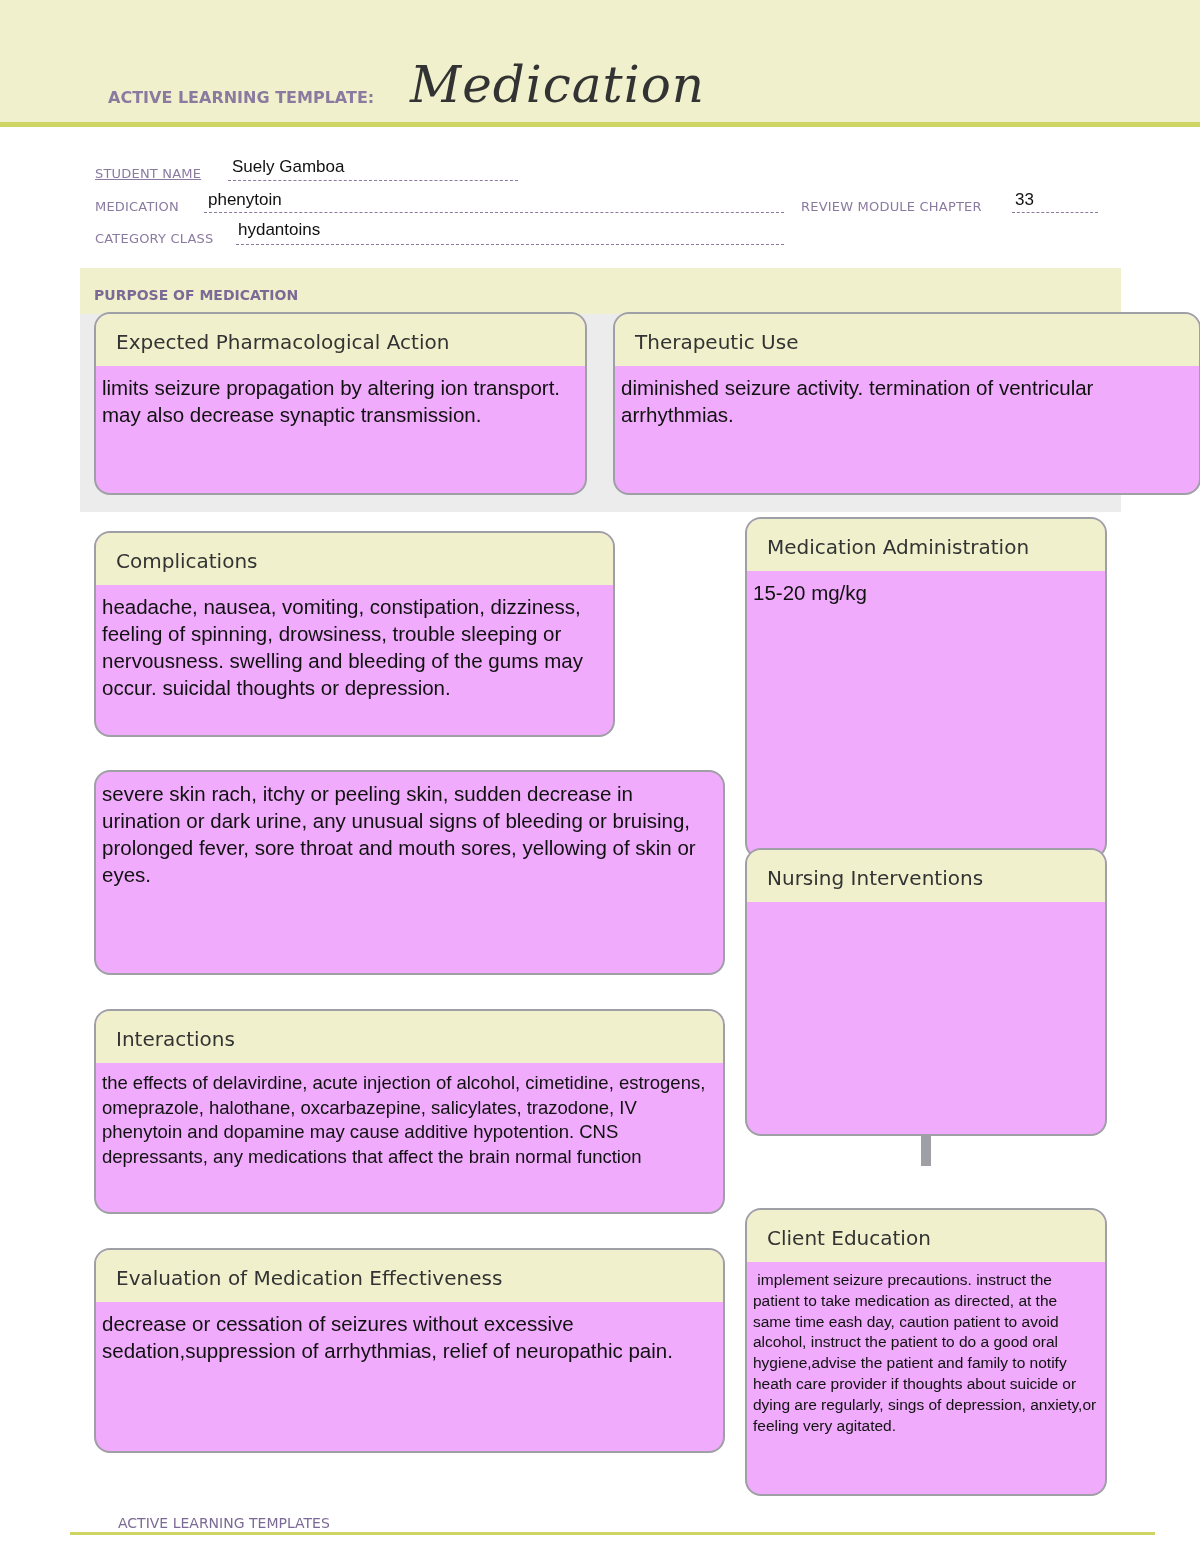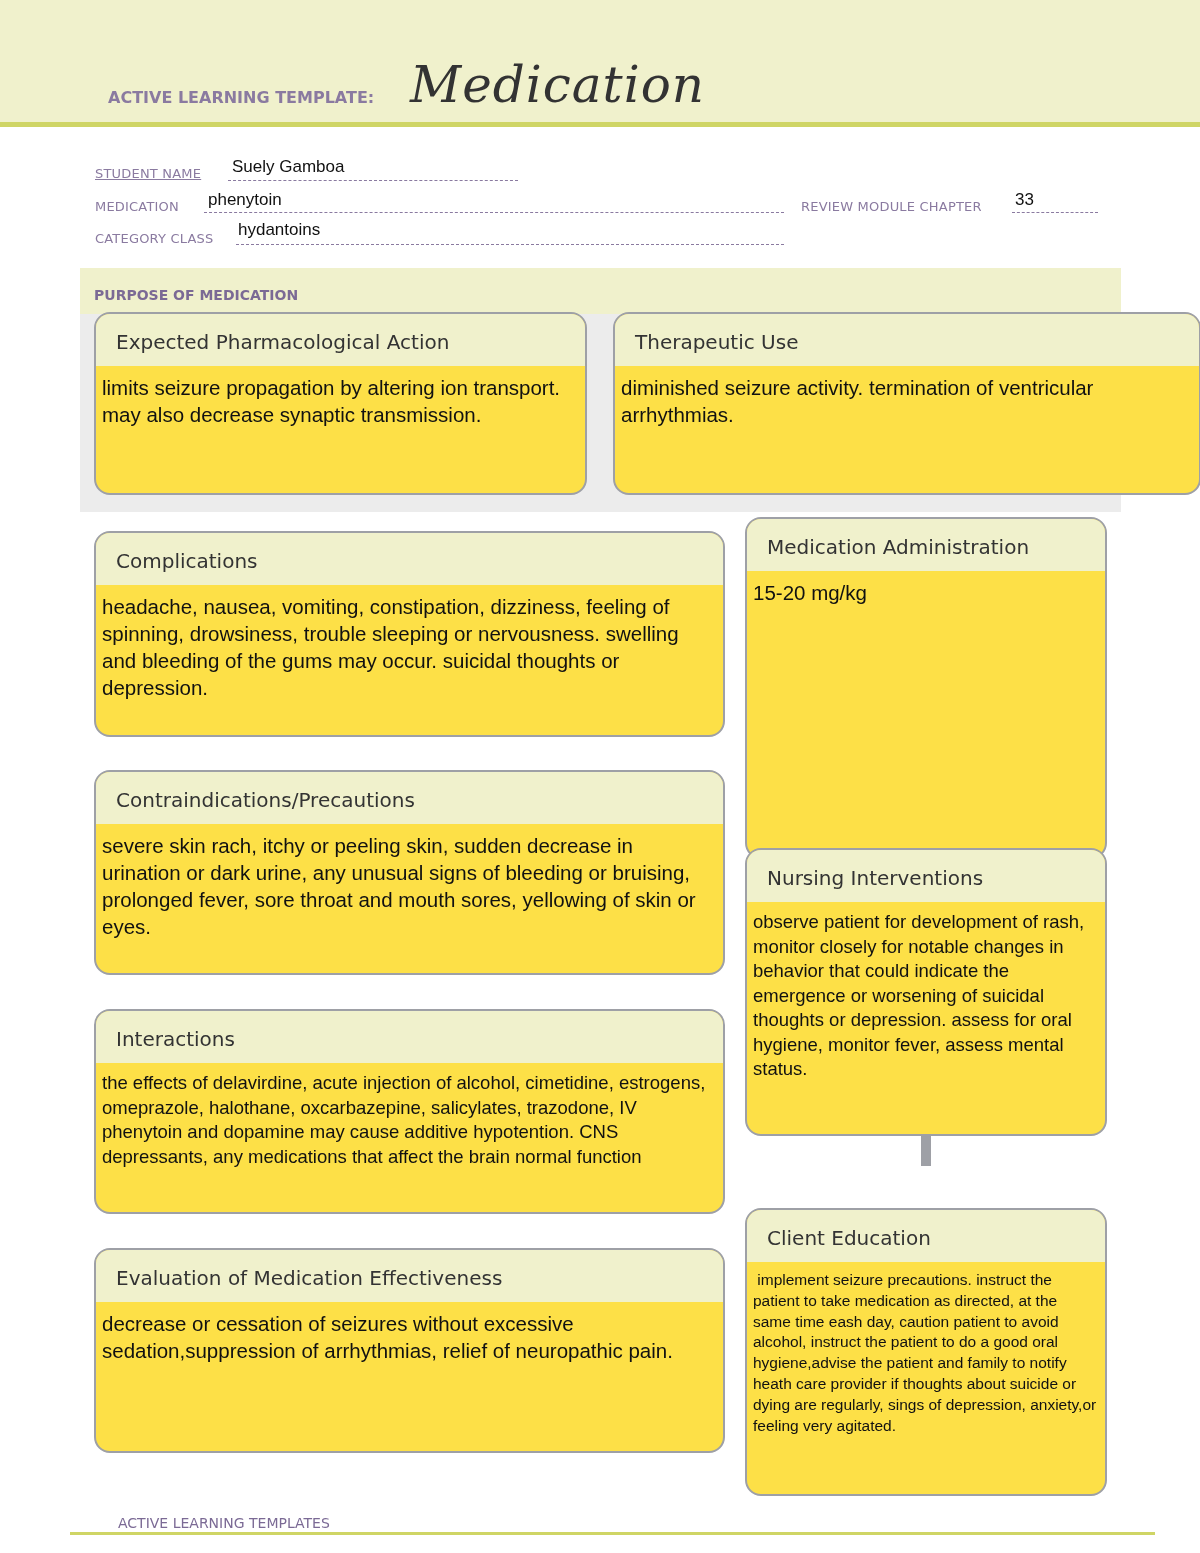--- a/index.html
+++ b/index.html
@@ -12,21 +12,21 @@
     .template-title { position: absolute; left: 410px; top: 56px; font-family: "DejaVu Serif", serif; font-style: italic; font-size: 50px; color: #333; letter-spacing: 1px; }
 
     .field-label { position: absolute; font-family: "DejaVu Sans", sans-serif; font-size: 13px; color: #8a7aa0; letter-spacing: 0.2px; }
     .field-line { position: absolute; height: 0; border-bottom: 1.5px dashed #8a7aa0; }
     .field-value { position: absolute; font-family: "Liberation Sans", sans-serif; font-size: 17px; color: #111; }
 
     .purpose-panel { position: absolute; left: 80px; top: 268px; width: 1041px; height: 244px; background: #ececec; }
     .purpose-head { position: absolute; left: 80px; top: 268px; width: 1041px; height: 46px; background: #f0f1cc; }
     .purpose-label { position: absolute; left: 94px; top: 287px; font-family: "DejaVu Sans", sans-serif; font-weight: bold; font-size: 14px; color: #7b6a95; }
 
-    .box { position: absolute; border: 2.5px solid #9ea0a6; border-radius: 16px; background: #fde047; overflow: hidden; }
+    .box { position: absolute; border: 2.5px solid #9ea0a6; border-radius: 16px; background: #f0abfc; overflow: hidden; }
     .box-head { height: 52px; background: #f0f1cc; padding: 16px 0 0 20px; font-family: "DejaVu Sans", sans-serif; font-size: 20px; color: #333; }
     .box-body { padding: 8px 6px 0 6px; font-family: "Liberation Sans", sans-serif; color: #111; }
     .fs20 { font-size: 20.5px; line-height: 27px; }
     .fs18 { font-size: 18.5px; line-height: 24.5px; }
     .fs16 { font-size: 16.5px; line-height: 24px; }
 
     .connector { position: absolute; left: 921px; top: 1134px; width: 10px; height: 32px; background: #9ea0a6; }
 
     .footer-label { position: absolute; left: 70px; top: 1515px; font-family: "DejaVu Sans", sans-serif; font-size: 14px; color: #7b6a95; margin-left: 48px; }
     .footer-rule { position: absolute; left: 70px; top: 1532px; width: 1085px; height: 3px; background: #cfd565; }
@@ -62,48 +62,46 @@
 <div class="box" style="left:94px; top:312px; width:493px; height:183px;">
   <div class="box-head">Expected Pharmacological Action</div>
   <div class="box-body fs20">limits seizure propagation by altering ion transport. may also decrease synaptic transmission.</div>
 </div>
 
 <div class="box" style="left:613px; top:312px; width:588px; height:183px;">
   <div class="box-head">Therapeutic Use</div>
   <div class="box-body fs20">diminished seizure activity. termination of ventricular arrhythmias.</div>
 </div>
 
-<div class="box" style="left:94px; top:531px; width:631px; height:206px;">
+<div class="box" style="left:94px; top:531px; width:521px; height:206px;">
   <div class="box-head">Complications</div>
   <div class="box-body fs20">headache, nausea, vomiting, constipation, dizziness, feeling of spinning, drowsiness, trouble sleeping or nervousness. swelling and bleeding of the gums may occur. suicidal thoughts or depression.</div>
 </div>
 
 <div class="box" style="left:94px; top:770px; width:631px; height:205px;">
-  <div class="box-head">Contraindications/Precautions</div>
   <div class="box-body fs20">severe skin rach, itchy or peeling skin, sudden decrease in urination or dark urine, any unusual signs of bleeding or bruising, prolonged fever, sore throat and mouth sores, yellowing of skin or eyes.</div>
 </div>
 
 <div class="box" style="left:94px; top:1009px; width:631px; height:205px;">
   <div class="box-head">Interactions</div>
   <div class="box-body fs18">the effects of delavirdine, acute injection of alcohol, cimetidine, estrogens, omeprazole, halothane, oxcarbazepine, salicylates, trazodone, IV phenytoin and dopamine may cause additive hypotention. CNS depressants,  any medications that affect the brain normal function</div>
 </div>
 
 <div class="box" style="left:94px; top:1248px; width:631px; height:205px;">
   <div class="box-head">Evaluation of Medication Effectiveness</div>
   <div class="box-body fs20">decrease or cessation of seizures without excessive sedation,suppression of arrhythmias, relief of neuropathic pain.</div>
 </div>
 
 <div class="box" style="left:745px; top:517px; width:362px; height:342px;">
   <div class="box-head">Medication Administration</div>
   <div class="box-body fs20">15-20 mg/kg</div>
 </div>
 
 <div class="box" style="left:745px; top:848px; width:362px; height:288px;">
   <div class="box-head">Nursing Interventions</div>
-  <div class="box-body fs18">observe patient for development of rash, monitor closely for notable changes in behavior that could indicate the emergence or worsening of suicidal thoughts or depression. assess for oral hygiene, monitor fever, assess mental status.</div>
 </div>
 
 <div class="connector"></div>
 
 <div class="box" style="left:745px; top:1164px; width:362px; height:288px;margin-top:44px;">
   <div class="box-head">Client Education</div>
   <div class="box-body fs16" style="font-size:15.5px; line-height:20.8px; white-space:pre-wrap;"> implement seizure precautions. instruct the patient to take medication as directed, at the same time eash day, caution patient to avoid alcohol, instruct the patient to do a good oral hygiene,advise the patient and family to notify heath care provider if thoughts about suicide or dying are regularly, sings of depression, anxiety,or feeling very agitated.</div>
 </div>
 
 <span class="footer-label">ACTIVE LEARNING TEMPLATES</span>

